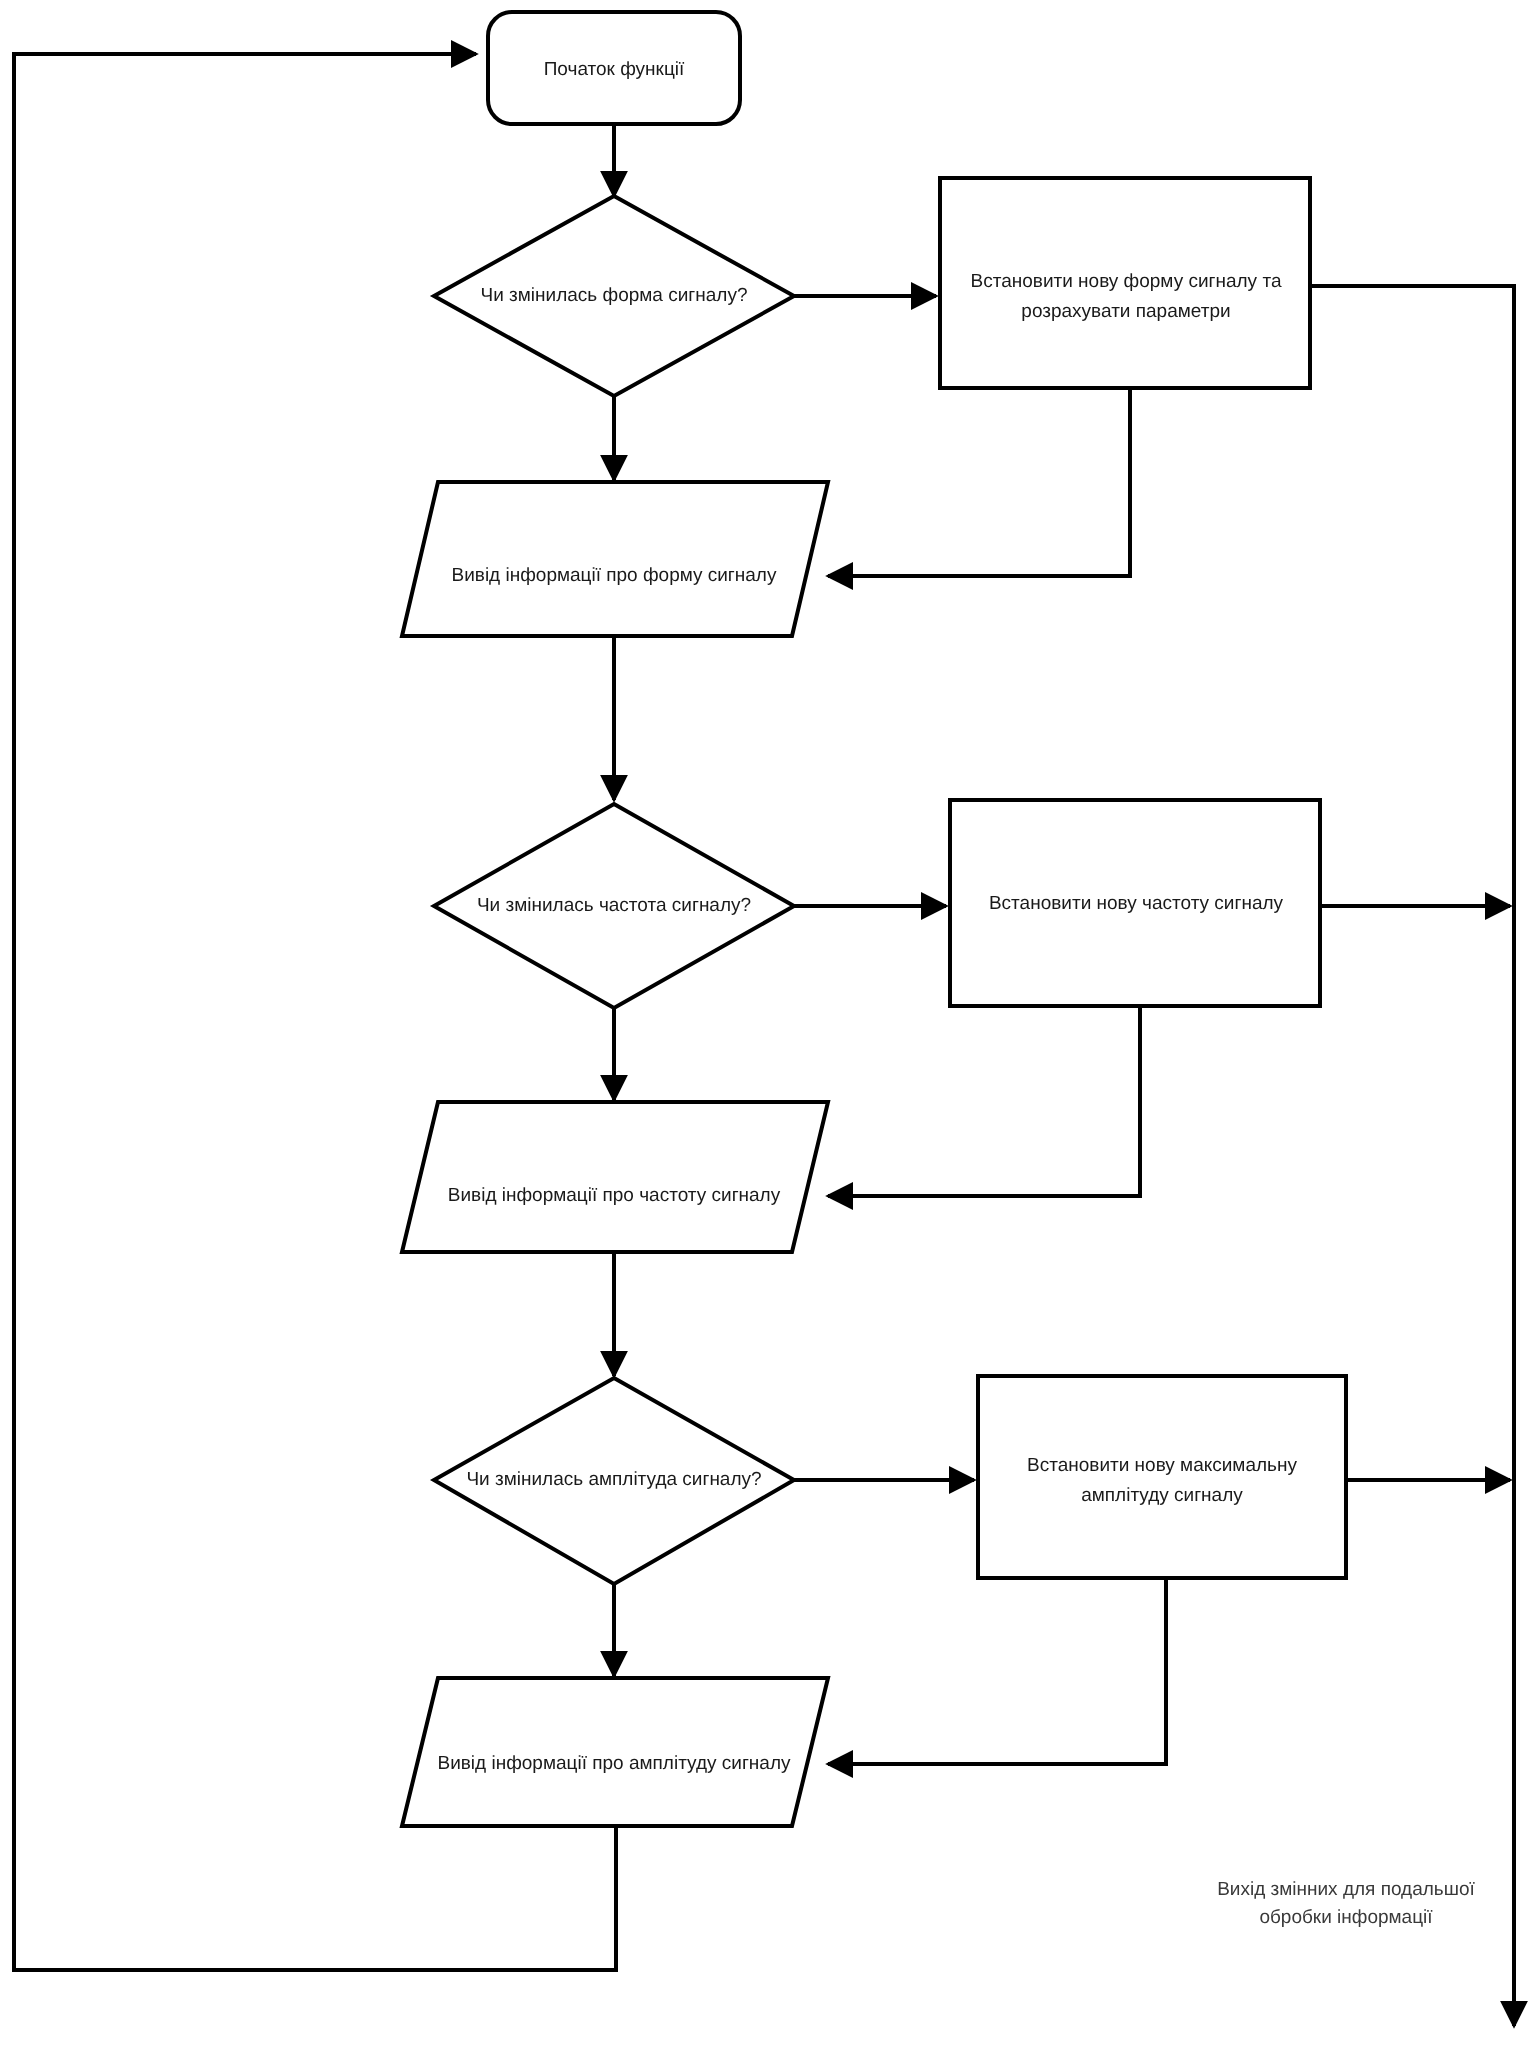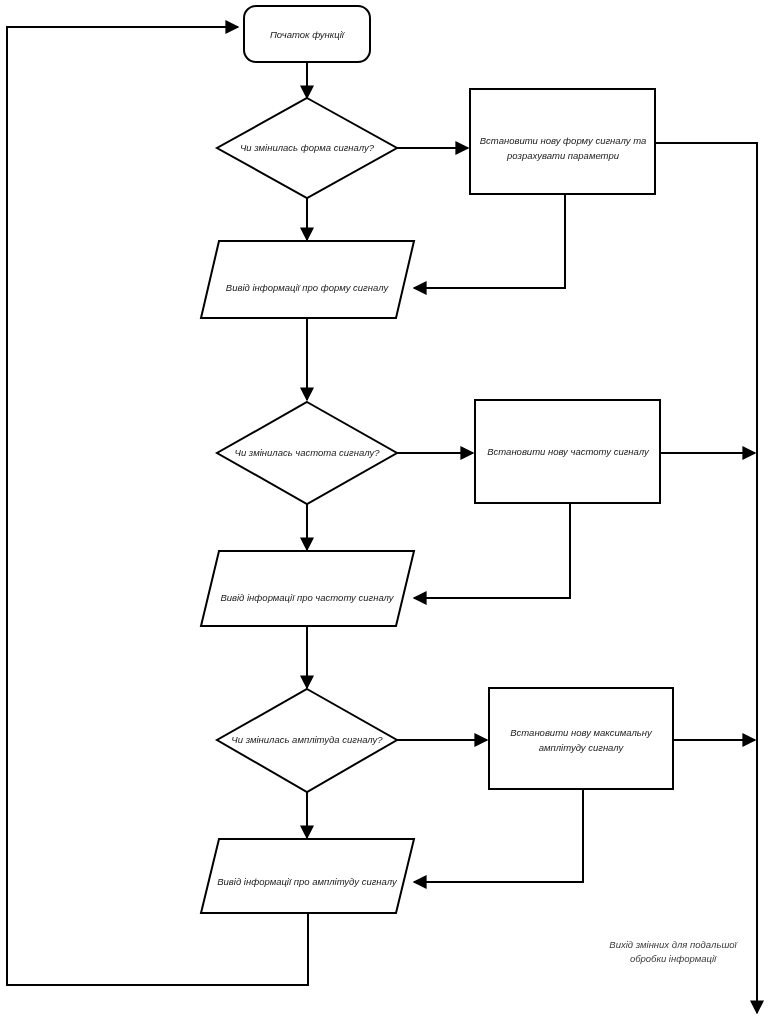--- a/index.html
+++ b/index.html
@@ -7,21 +7,20 @@
     padding: 0;
     background: #ffffff;
   }
   #canvas {
     position: relative;
     width: 768px;
     height: 1024px;
     background: #ffffff;
     font-family: "Liberation Sans", sans-serif;
     overflow: hidden;
-    font-style: italic;
   }
   svg#flow {
     position: absolute;
     top: 0; left: 0;
     width: 768px;
     height: 1024px;
   }
   .shape-outline {
     fill: #ffffff;
     stroke: #000000;

